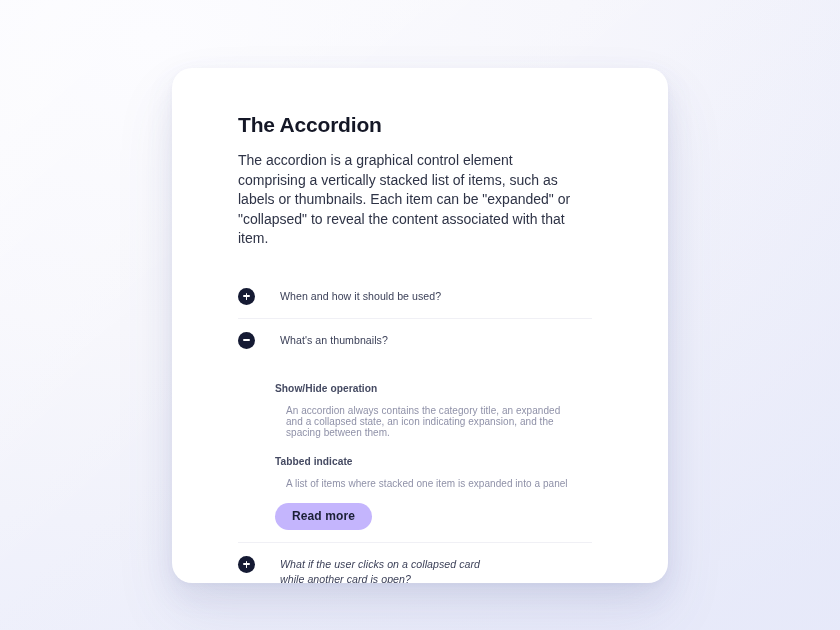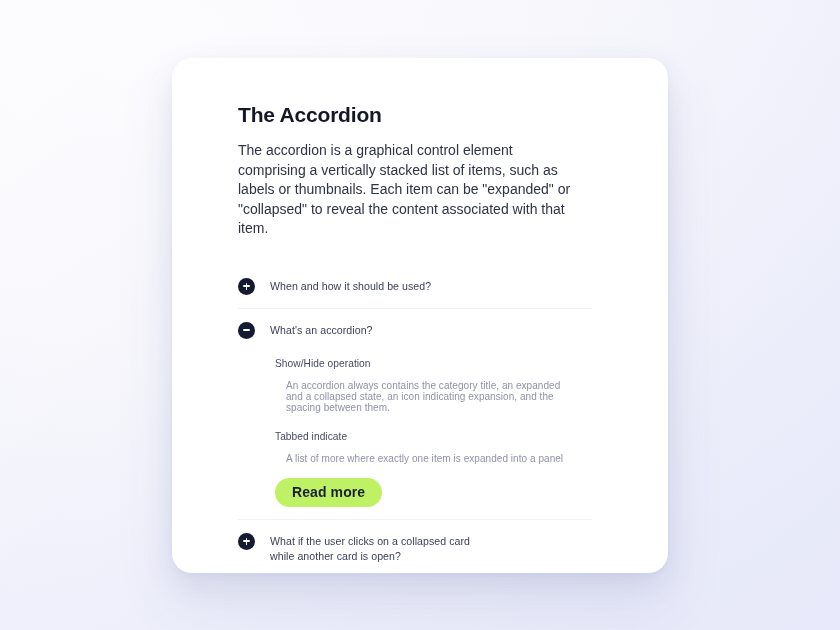--- a/index.html
+++ b/index.html
@@ -27,21 +27,21 @@
     position: absolute;
     inset: 0;
     background: linear-gradient(140deg, rgba(255,255,255,0.55) 0%, rgba(255,255,255,0) 45%, rgba(226,229,248,0.55) 100%);
     pointer-events: none;
   }
 
   
   .card {
     position: absolute;
     left: 172px;
-    top: 58px;
+    top: 68px;
     width: 496px;
     height: 515px;
     background: #ffffff;
     border-radius: 20px;
     box-shadow:
       0 2px 6px rgba(96, 104, 160, 0.05),
       0 12px 28px rgba(86, 95, 155, 0.10),
       0 30px 60px rgba(80, 90, 150, 0.10);
     z-index: 2;
     overflow: hidden;
@@ -74,26 +74,27 @@
   
   .accordion {
     margin-top: 26px;
   }
   .acc-item {
     position: relative;
   }
   .acc-head {
     display: flex;
     align-items: flex-start;
-    gap: 15px;
+    gap: 25px;
     padding: 13px 0 13px 0;
     cursor: pointer;
   }
   .acc-head.two-line {
     padding: 13px 0 14px 0;
+    font-style: italic;
   }
 
   .acc-icon {
     flex: 0 0 auto;
     width: 17px;
     height: 17px;
     border-radius: 50%;
     background: #151a33;
     position: relative;
     margin-top: 0px;
@@ -140,45 +141,45 @@
   .acc-panel {
     padding: 6px 0 12px 37px;
   }
   .panel-block {
     margin-bottom: 18px;
   }
   .panel-block:last-of-type {
     margin-bottom: 12px;
   }
   .panel-title {
-    margin: 0 0 7px 0;
+    margin: 15px 0 7px 0;
     font-size: 10.2px;
-    font-weight: normal;
+    font-weight: bold;
     color: #454a62;
     letter-spacing: 0.05px;
   }
   .panel-text {
     margin: 11px;
     font-size: 10px;
     line-height: 11px;
     color: #8f91a8;
     letter-spacing: 0.05px;
     width: 285px;
   }
 
   .read-more {
     display: inline-block;
     margin-top: 2px;
     padding: 6px 17px 7px 17px;
     border: none;
     border-radius: 20px;
-    background: #bef264;
+    background: #c4b5fd;
     color: #1b1f36;
     font-family: "Liberation Sans", sans-serif;
-    font-size: 14px;
+    font-size: 12px;
     font-weight: bold;
     letter-spacing: 0.1px;
     cursor: pointer;
   }
 </style>
 </head>
 <body>
 
 <div id="stage">
 
@@ -195,33 +196,33 @@
           <div class="acc-head">
             <span class="acc-icon plus"></span>
             <span class="acc-label">When and how it should be used?</span>
           </div>
           <div class="divider"></div>
         </div>
 
         <div class="acc-item">
           <div class="acc-head">
             <span class="acc-icon minus"></span>
-            <span class="acc-label">What's an accordion?</span>
+            <span class="acc-label">What's an thumbnails?</span>
           </div>
 
           <div class="acc-panel">
 
             <div class="panel-block">
               <h3 class="panel-title">Show/Hide operation</h3>
               <p class="panel-text">An accordion always contains the category title, an expanded and a collapsed state, an icon indicating expansion, and the spacing between them.</p>
             </div>
 
             <div class="panel-block">
               <h3 class="panel-title">Tabbed indicate</h3>
-              <p class="panel-text">A list of more where exactly one item is expanded into a panel</p>
+              <p class="panel-text">A list of items where stacked one item is expanded into a panel</p>
             </div>
 
             <button class="read-more">Read more</button>
           </div>
 
           <div class="divider"></div>
         </div>
 
         <div class="acc-item">
           <div class="acc-head two-line">

